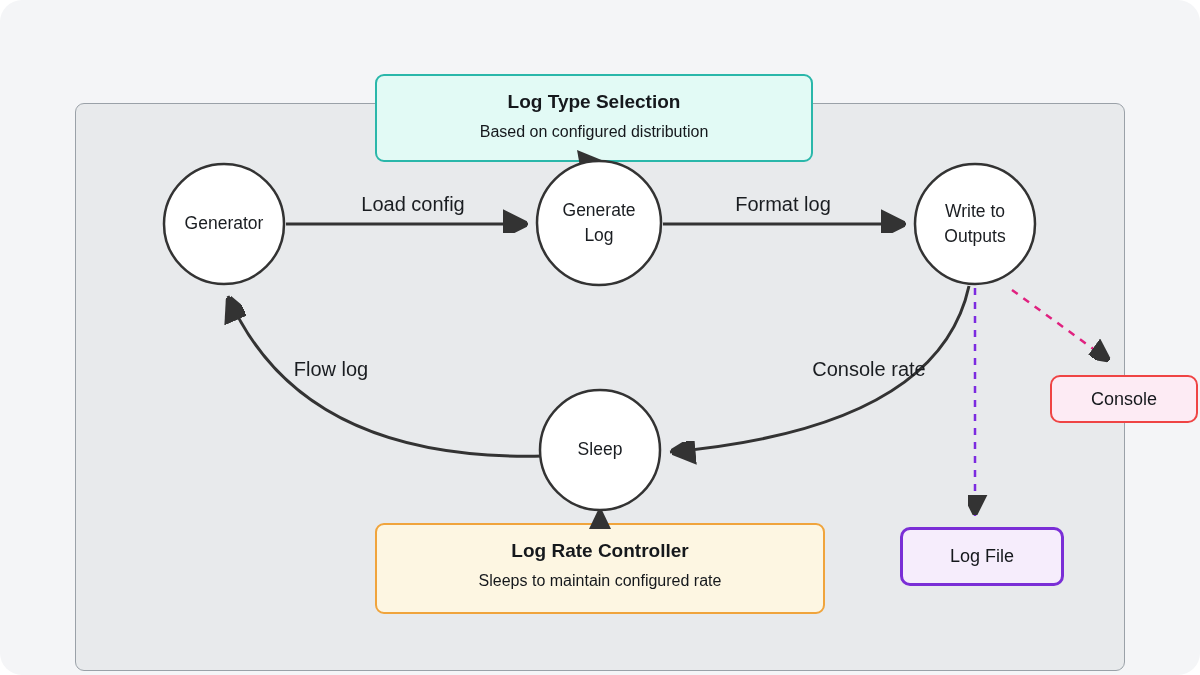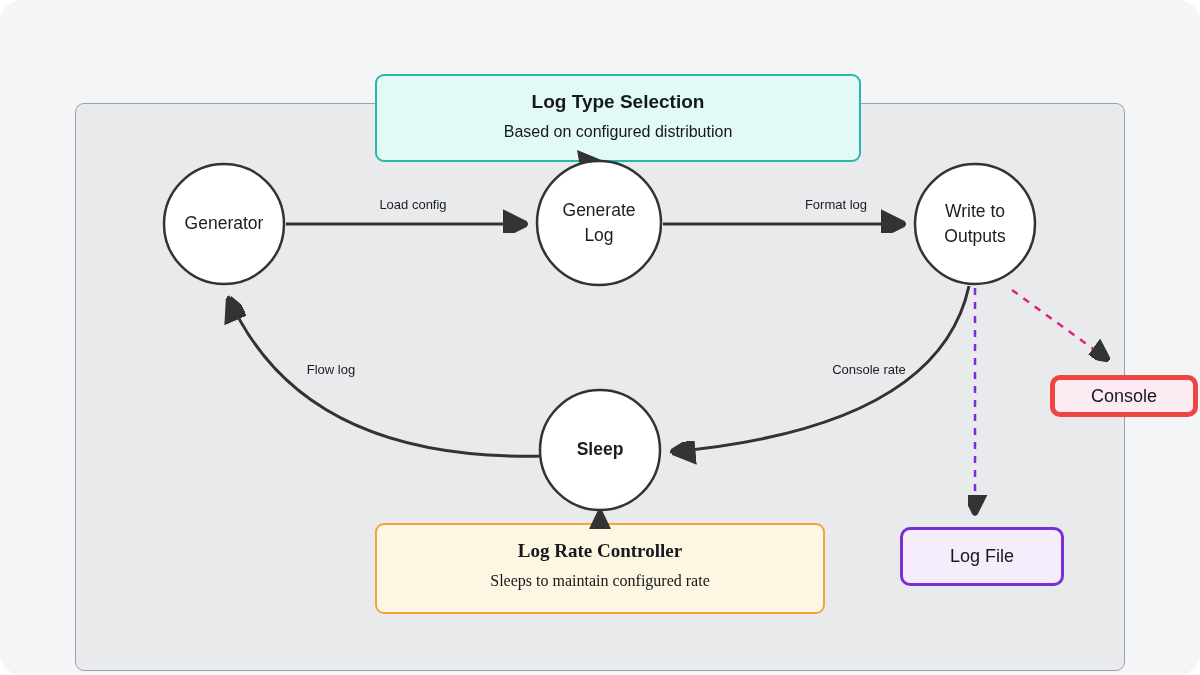--- a/index.html
+++ b/index.html
@@ -46,62 +46,61 @@
   .callout {
     position: absolute;
     border-radius: 9px;
     text-align: center;
     z-index: 1;
     padding-top: 13px;
   }
   .callout .callout-title { font-size: 19px; font-weight: bold; line-height: 1.35; }
   .callout .callout-subtitle { font-size: 16px; margin-top: 7px; line-height: 1.3; }
   .callout-log-type {
-    left: 375px; top: 74px; width: 486px; height: 88px;
+    left: 375px; top: 74px; width: 438px; height: 88px;
     background: #e2faf5;
     border: 2.5px solid #2ab7aa;
   }
   .callout-log-rate {
     left: 375px; top: 523px; width: 450px; height: 91px;
     background: #fdf6e2;
     border: 2.5px solid #f0a43c;
-    font-family: Liberation Serif, serif;
   }
   .output-box {
     position: absolute;
     border-radius: 10px;
     text-align: center;
     z-index: 1;
     display: flex; align-items: center; justify-content: center;
     font-size: 18px;
   }
   .output-console {
-    left: 1050px; top: 375px; width: 148px; height: 42px;
+    left: 1050px; top: 375px; width: 148px; height: 48px;
     background: #fdebf4;
-    border: 5px solid #ef4444;
+    border: 2px solid #ef4444;
   }
   .output-log-file {
     left: 900px; top: 527px; width: 164px; height: 59px;
     background: #f6edfc;
     border: 3px solid #7a2ed6;
   }
   .node-label {
     position: absolute;
     z-index: 3;
     text-align: center;
     font-size: 17.5px;
     line-height: 1.45;
     color: #1a1d21;
     transform: translate(-50%, -50%);
   }
   .edge-label {
     position: absolute;
     z-index: 3;
     text-align: center;
-    font-size: 13px;
+    font-size: 20px;
     color: #1a1d21;
     transform: translate(-50%, -50%);
     white-space: nowrap;
   }
 </style>
 </head>
 <body>
 
 <div class="card">
 
@@ -145,20 +144,20 @@
 
     <circle cx="224" cy="224" r="60" fill="#ffffff" stroke="#333333" stroke-width="2.5"></circle>
     <circle cx="599" cy="223" r="62" fill="#ffffff" stroke="#333333" stroke-width="2.5"></circle>
     <circle cx="975" cy="224" r="60" fill="#ffffff" stroke="#333333" stroke-width="2.5"></circle>
     <circle cx="600" cy="450" r="60" fill="#ffffff" stroke="#333333" stroke-width="2.5"></circle>
   </svg>
 
   <div class="node-label" style="left:224px; top:224px; width:110px;">Generator</div>
   <div class="node-label" style="left:975px; top:224px; width:92px;">Write to Outputs</div>
   <div class="node-label" style="left:599px; top:223px; width:100px;">Generate Log</div>
-  <div class="node-label" style="left:600px; top:450px; width:110px;font-weight:bold;">Sleep</div>
+  <div class="node-label" style="left:600px; top:450px; width:110px;">Sleep</div>
 
   <div class="edge-label" style="left:413px; top:204px;">Load config</div>
-  <div class="edge-label" style="left:836px; top:204px;">Format log</div>
+  <div class="edge-label" style="left:783px; top:204px;">Format log</div>
   <div class="edge-label" style="left:331px; top:369px;">Flow log</div>
   <div class="edge-label" style="left:869px; top:369px;">Console rate</div>
 
 </div>
 
 </body></html>

